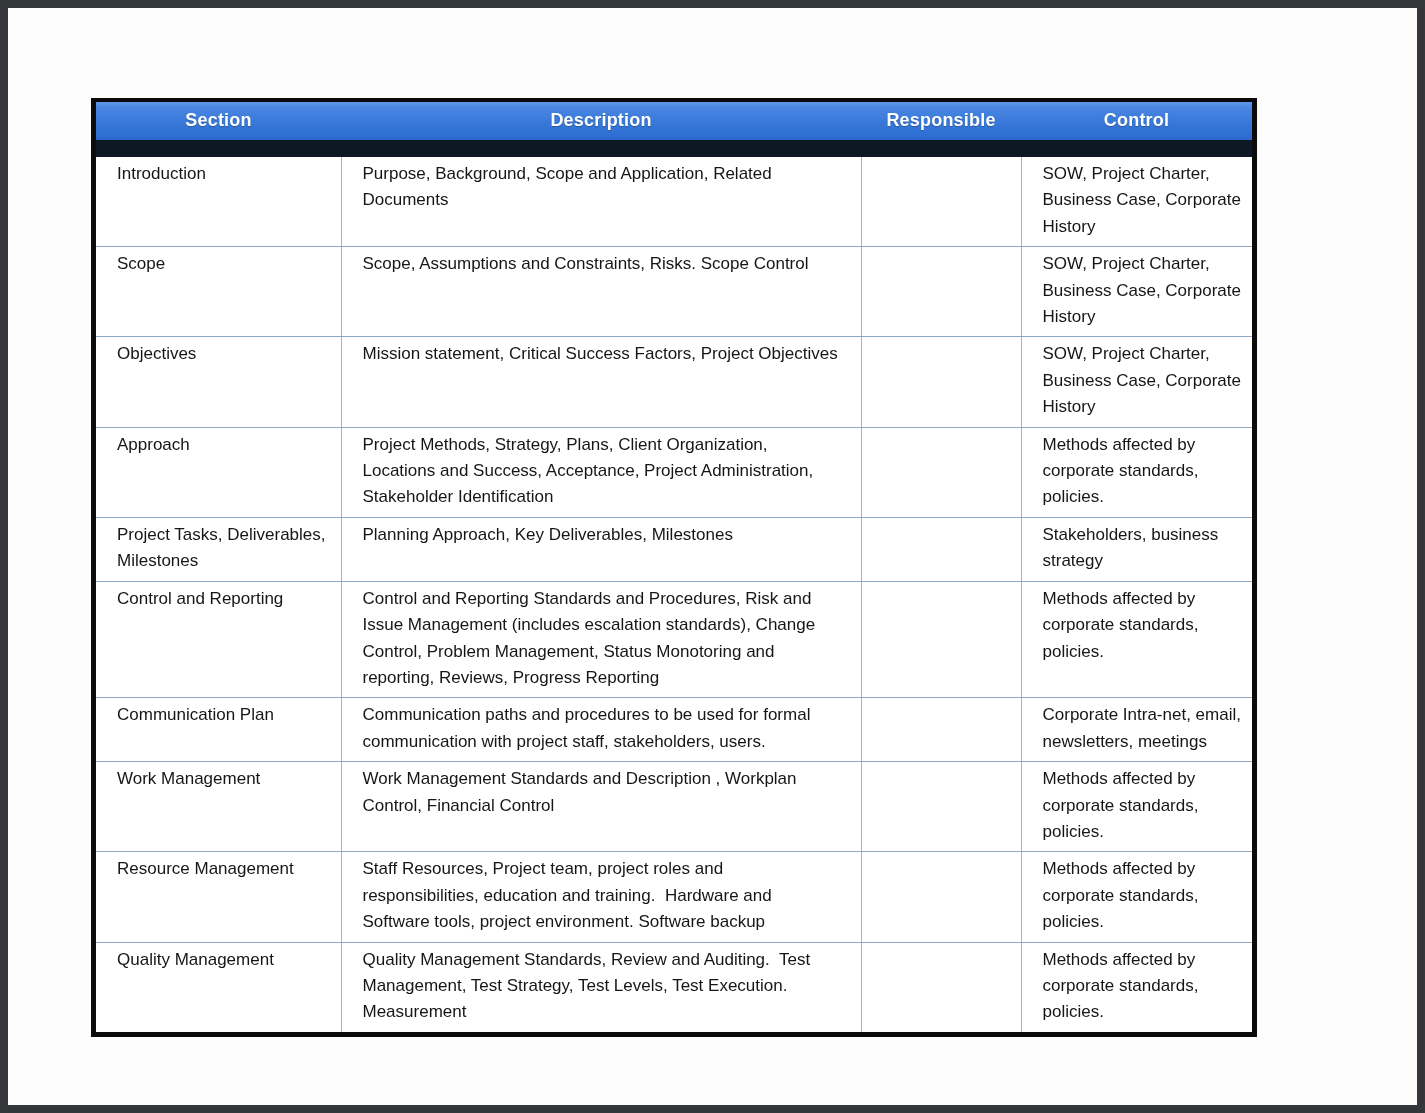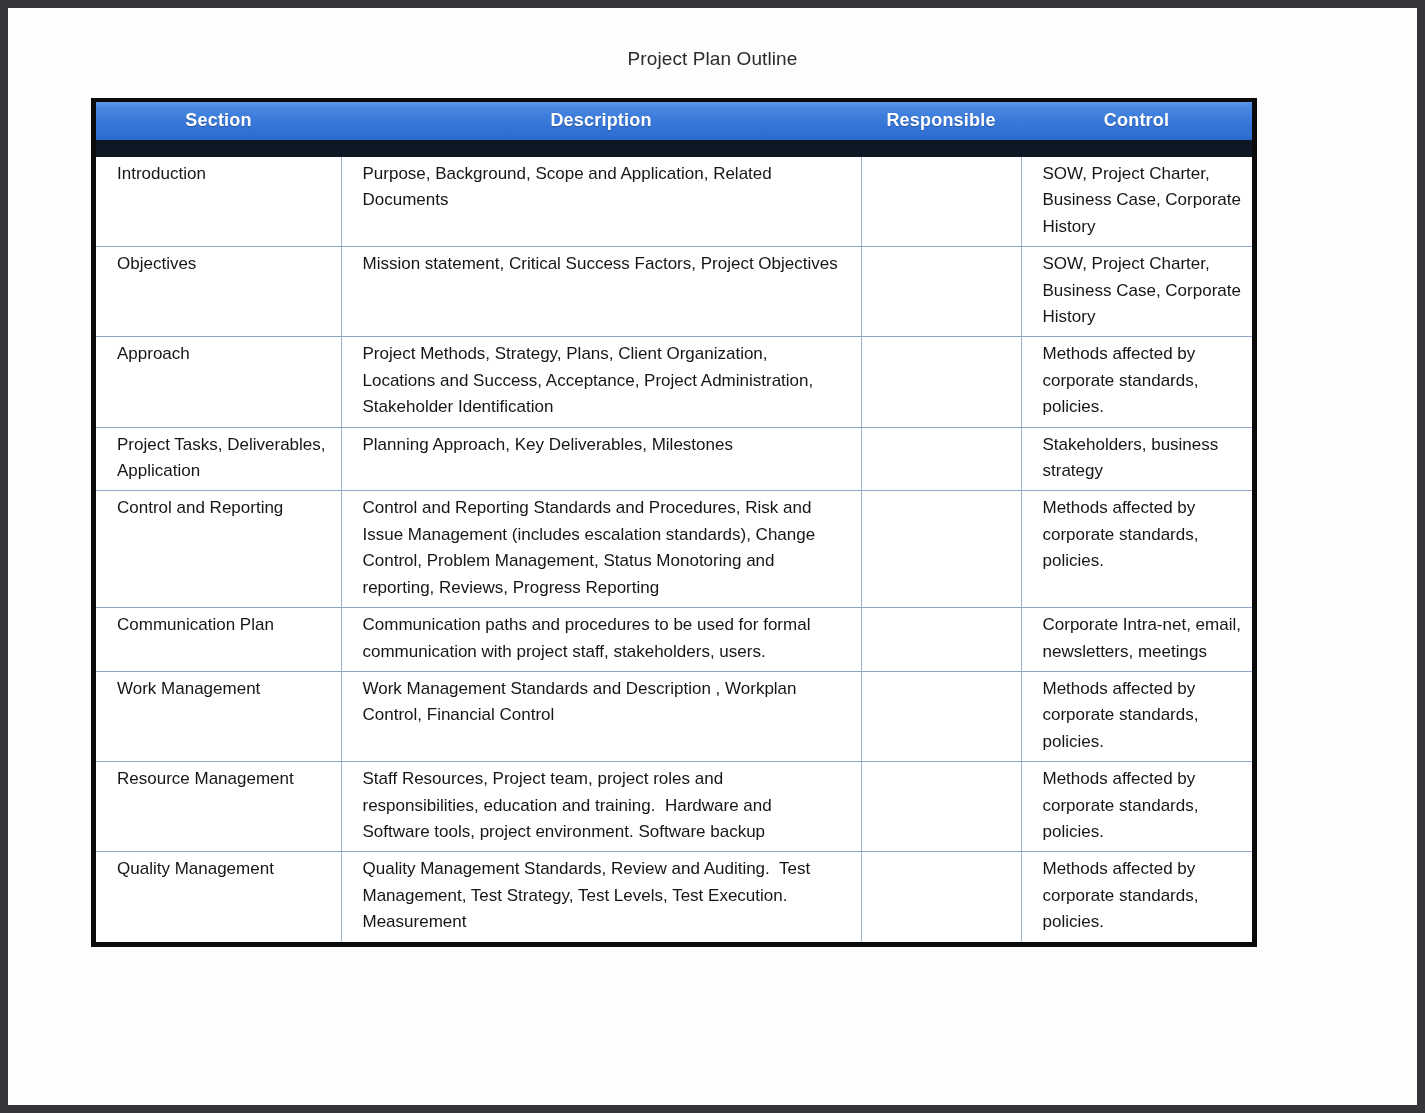--- a/index.html
+++ b/index.html
@@ -103,21 +103,20 @@
   td.cell-resp    { }
   td.cell-src     { padding-left: 9px; }
 
   .cell-line { display: block; white-space: pre; }
 </style>
 </head>
 <body>
 
 <div class="page">
 
-  <div class="doc-title">Project Plan Outline</div>
 
   <div class="table-wrap">
     <table class="plan">
       <colgroup>
         <col class="c-section">
         <col class="c-description">
         <col class="c-responsible">
         <col class="c-sources">
       </colgroup>
       <thead>
@@ -149,56 +148,72 @@
               <span class="cell-line"></span>
             </td>
             <td class="cell-src">
               <span class="cell-line">SOW, Project Charter,</span>
               <span class="cell-line">Business Case, Corporate</span>
               <span class="cell-line">History</span>
             </td>
           </tr>
           <tr style="height: 79px;">
             <td class="cell-section">
-              <span class="cell-line">Objectives</span>
-            </td>
-            <td class="cell-desc">
-              <span class="cell-line">Mission statement, Critical Success Factors, Project Objectives</span>
+              <span class="cell-line">Scope</span>
+            </td>
+            <td class="cell-desc">
+              <span class="cell-line">Scope, Assumptions and Constraints, Risks. Scope Control</span>
             </td>
             <td class="cell-resp">
               <span class="cell-line"></span>
             </td>
             <td class="cell-src">
               <span class="cell-line">SOW, Project Charter,</span>
               <span class="cell-line">Business Case, Corporate</span>
               <span class="cell-line">History</span>
             </td>
           </tr>
           <tr style="height: 79px;">
             <td class="cell-section">
+              <span class="cell-line">Objectives</span>
+            </td>
+            <td class="cell-desc">
+              <span class="cell-line">Mission statement, Critical Success Factors, Project Objectives</span>
+            </td>
+            <td class="cell-resp">
+              <span class="cell-line"></span>
+            </td>
+            <td class="cell-src">
+              <span class="cell-line">SOW, Project Charter,</span>
+              <span class="cell-line">Business Case, Corporate</span>
+              <span class="cell-line">History</span>
+            </td>
+          </tr>
+          <tr style="height: 79px;">
+            <td class="cell-section">
               <span class="cell-line">Approach</span>
             </td>
             <td class="cell-desc">
               <span class="cell-line">Project Methods, Strategy, Plans, Client Organization,</span>
               <span class="cell-line">Locations and Success, Acceptance, Project Administration,</span>
               <span class="cell-line">Stakeholder Identification</span>
             </td>
             <td class="cell-resp">
               <span class="cell-line"></span>
             </td>
             <td class="cell-src">
               <span class="cell-line">Methods affected by</span>
               <span class="cell-line">corporate standards,</span>
               <span class="cell-line">policies.</span>
             </td>
           </tr>
           <tr style="height: 53px;">
             <td class="cell-section">
               <span class="cell-line">Project Tasks, Deliverables,</span>
-              <span class="cell-line">Application</span>
+              <span class="cell-line">Milestones</span>
             </td>
             <td class="cell-desc">
               <span class="cell-line">Planning Approach, Key Deliverables, Milestones</span>
             </td>
             <td class="cell-resp">
               <span class="cell-line"></span>
             </td>
             <td class="cell-src">
               <span class="cell-line">Stakeholders, business</span>
               <span class="cell-line">strategy</span>

